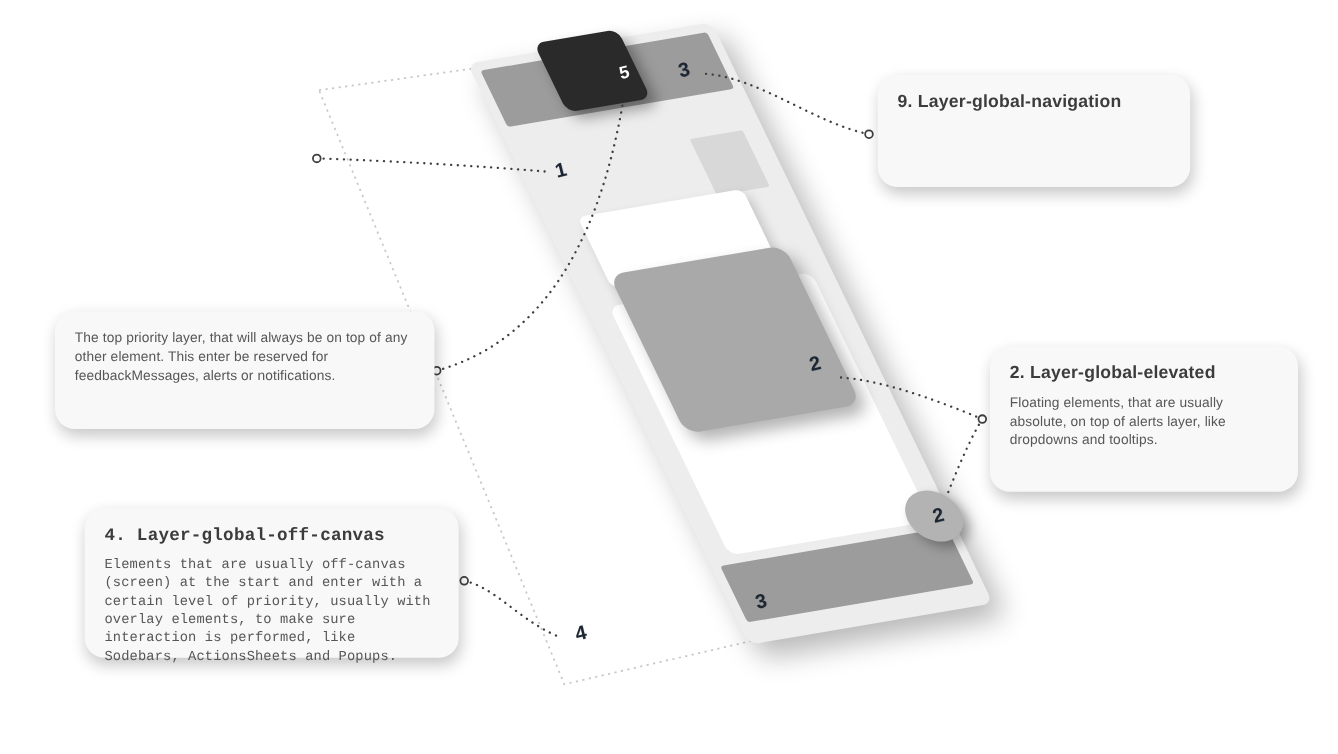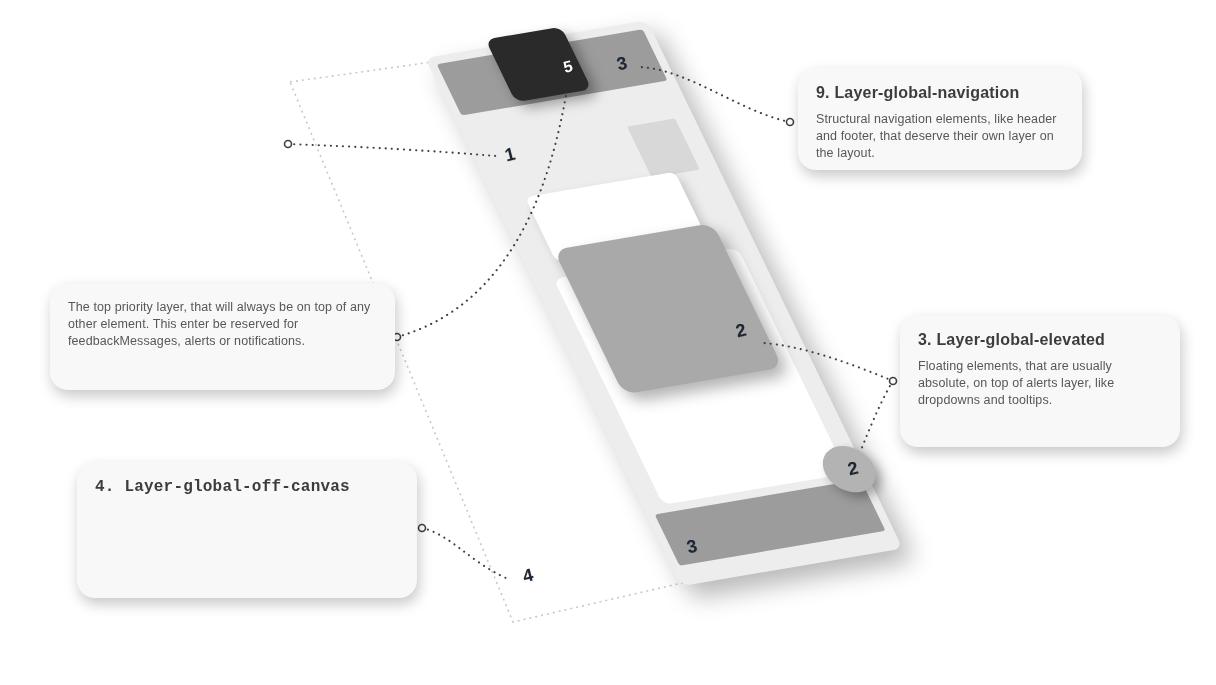--- a/index.html
+++ b/index.html
@@ -166,29 +166,29 @@
     </g>
   </svg>
 
 
   <div class="callout co-instant">
     <p>The top priority layer, that will always be on top of any other element. This enter be reserved for feedbackMessages, alerts or notifications.</p>
   </div>
 
   <div class="callout co-offcanvas">
     <h3>4. Layer-global-off-canvas</h3>
+    <p>Elements that are usually off-canvas (screen) at the start and enter with a certain level of priority, usually with overlay elements, to make sure interaction is performed, like Sodebars, ActionsSheets and Popups.</p>
   </div>
 
   <div class="callout co-navigation">
     <h3>9. Layer-global-navigation</h3>
-    <p>Structural navigation elements, like header and footer, that deserve their own layer on the layout.</p>
   </div>
 
   <div class="callout co-elevated">
-    <h3>3. Layer-global-elevated</h3>
+    <h3>2. Layer-global-elevated</h3>
     <p>Floating elements, that are usually absolute, on top of alerts layer, like dropdowns and tooltips.</p>
   </div>
 
   <span class="marker mk-screen">1</span>
   <span class="marker mk-toast">5</span>
   <span class="marker mk-header">3</span>
   <span class="marker mk-dropdown">2</span>
   <span class="marker mk-fab">2</span>
   <span class="marker mk-footer">3</span>
   <span class="marker mk-offcanvas">4</span>

